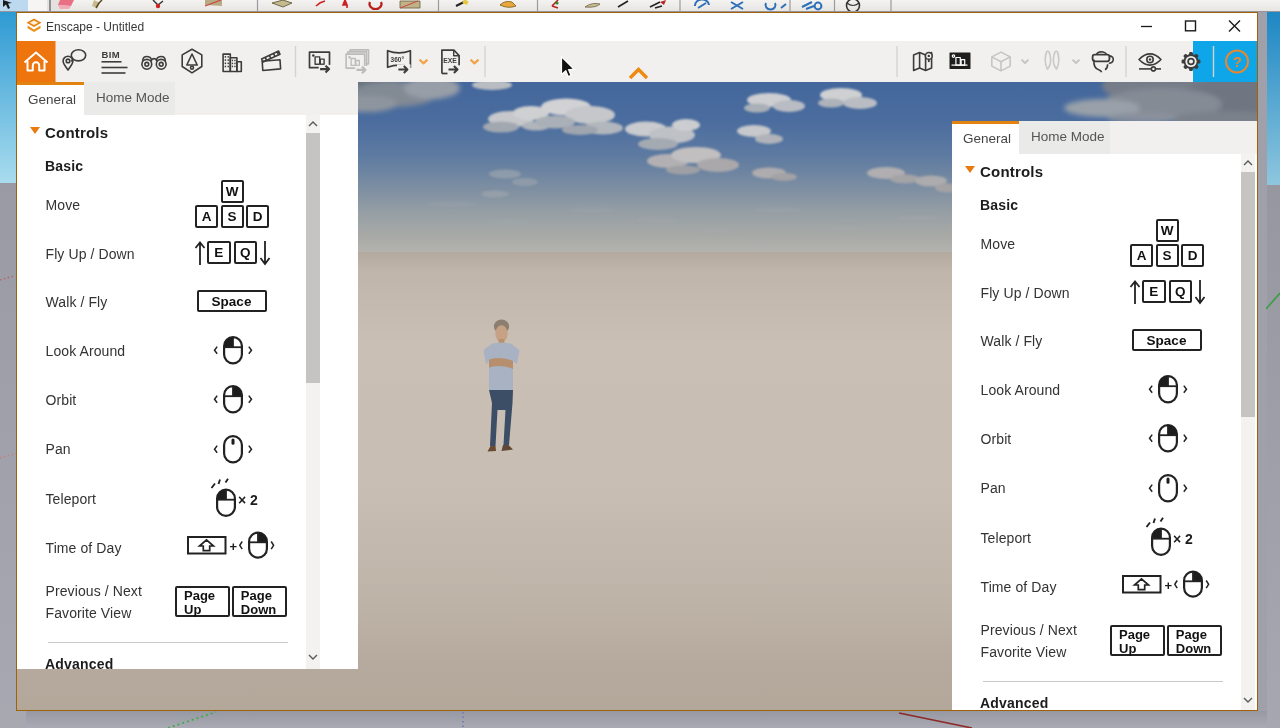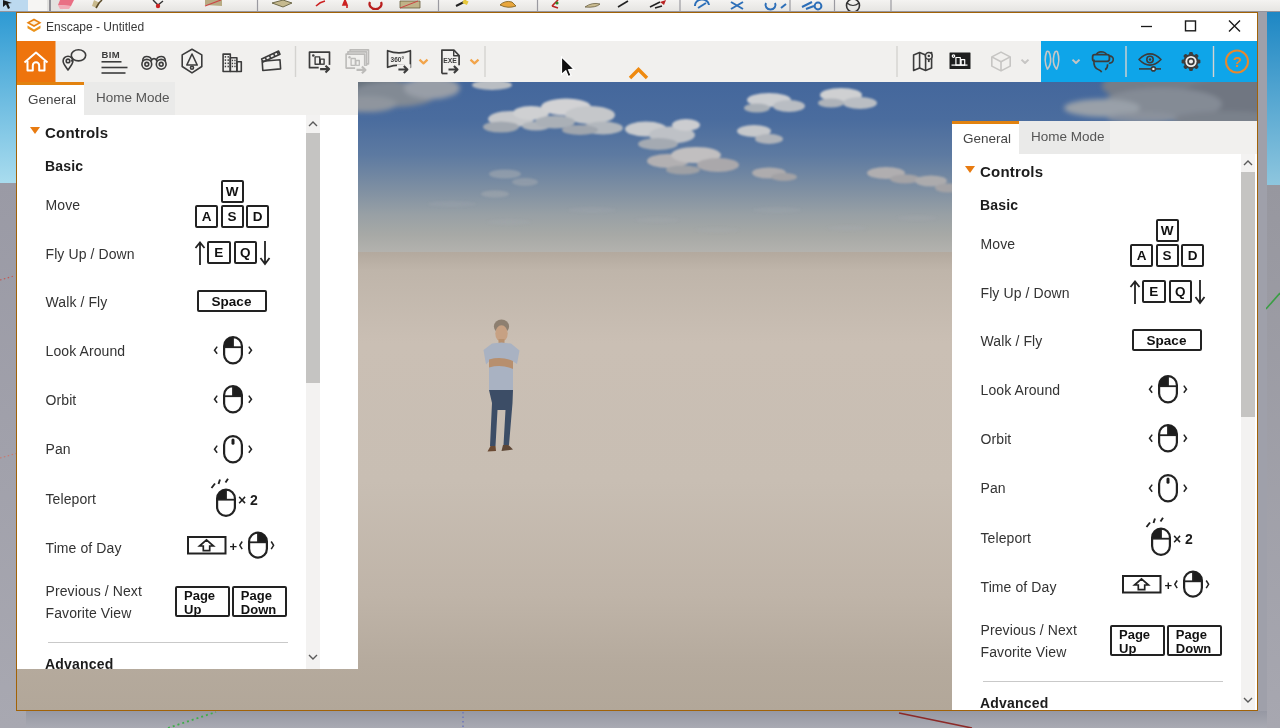--- a/index.html
+++ b/index.html
@@ -9,21 +9,21 @@
 #topstrip{left:0;top:0;width:1280px;height:12px;background:linear-gradient(#f4f3f1,#e6e5e2);border-bottom:1px solid #96959c;box-sizing:border-box;}
 #lstrip-sky{left:0;top:12px;width:26px;height:171px;background:linear-gradient(#2e9ad3,#a9dcee);}
 #lstrip-gray{left:0;top:183px;width:26px;height:545px;background:linear-gradient(#9a9aa5,#a8a8b1);}
 #rsliver-sky{left:1267px;top:12px;width:13px;height:173px;background:linear-gradient(#1d87c4,#8ec6de);}
 #rsliver-gray{left:1267px;top:185px;width:13px;height:543px;background:linear-gradient(#97979f,#a7a7b0);}
 #below{left:26px;top:711px;width:1241px;height:17px;background:linear-gradient(#9698a3,#a9aab3);}
 
 #win{left:16px;top:12px;width:1240px;height:697px;border:1px solid #a16207;background:#0ea5e9;overflow:hidden;}
 #titlebar{left:0;top:0;width:1240px;height:28px;background:#fff;}
 #titletext{left:29px;top:7px;font-size:12px;color:#383838;}
-#toolbar{left:0;top:28px;width:1024px;height:41px;background:#f1f0ee;}
+#toolbar{left:0;top:28px;width:1176px;height:41px;background:#f1f0ee;}
 
 #vp{left:0;top:69px;width:1240px;height:628px;overflow:hidden;}
 #sky{left:0;top:0;width:1240px;height:170px;background:linear-gradient(#44679c 0%,#4a6c9e 22%,#5d7aa1 43%,#7e8fa2 63%,#98a0a5 78%,#a7a9a6 90%,#b3b2ae 100%);}
 #ground{left:0;top:170px;width:1240px;height:458px;background:linear-gradient(#b3a99e 0%,#bfb5aa 4%,#cabfb4 20%,#c8beb3 50%,#bfb4a8 75%,#b5aa9d 90%,#b2a799 100%);}
 
 .panel{background:#fff;padding-left:36px;}
 #pL{left:0px;top:69px;width:305px;height:587px;}
 #pR{left:935px;top:108px;width:304px;height:590px;}
 .tabbar{position:absolute;left:0;top:0;width:100%;height:33px;background:#f1f0ee;}
 .tab1{position:absolute;left:0;top:0;width:67px;height:33px;background:#fff;border-top:3px solid #e2820f;box-sizing:border-box;font-size:13.5px;color:#454545;line-height:29px;padding-left:11px;}

